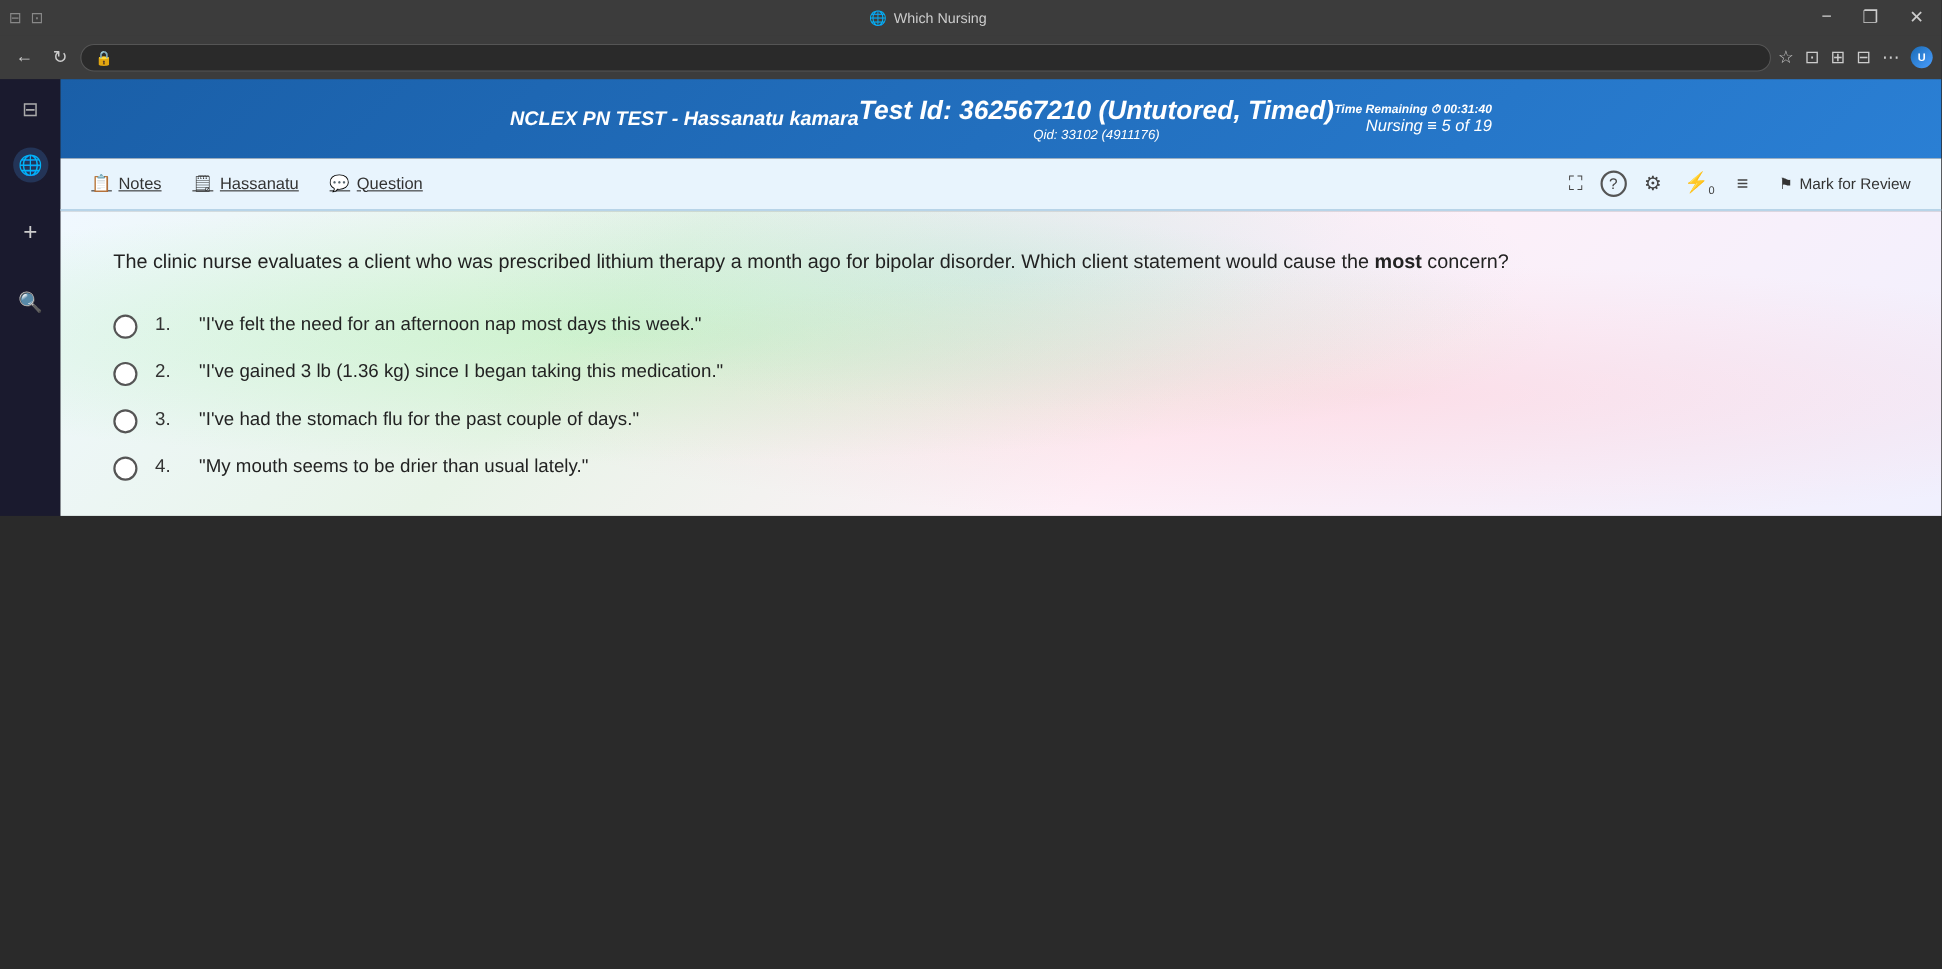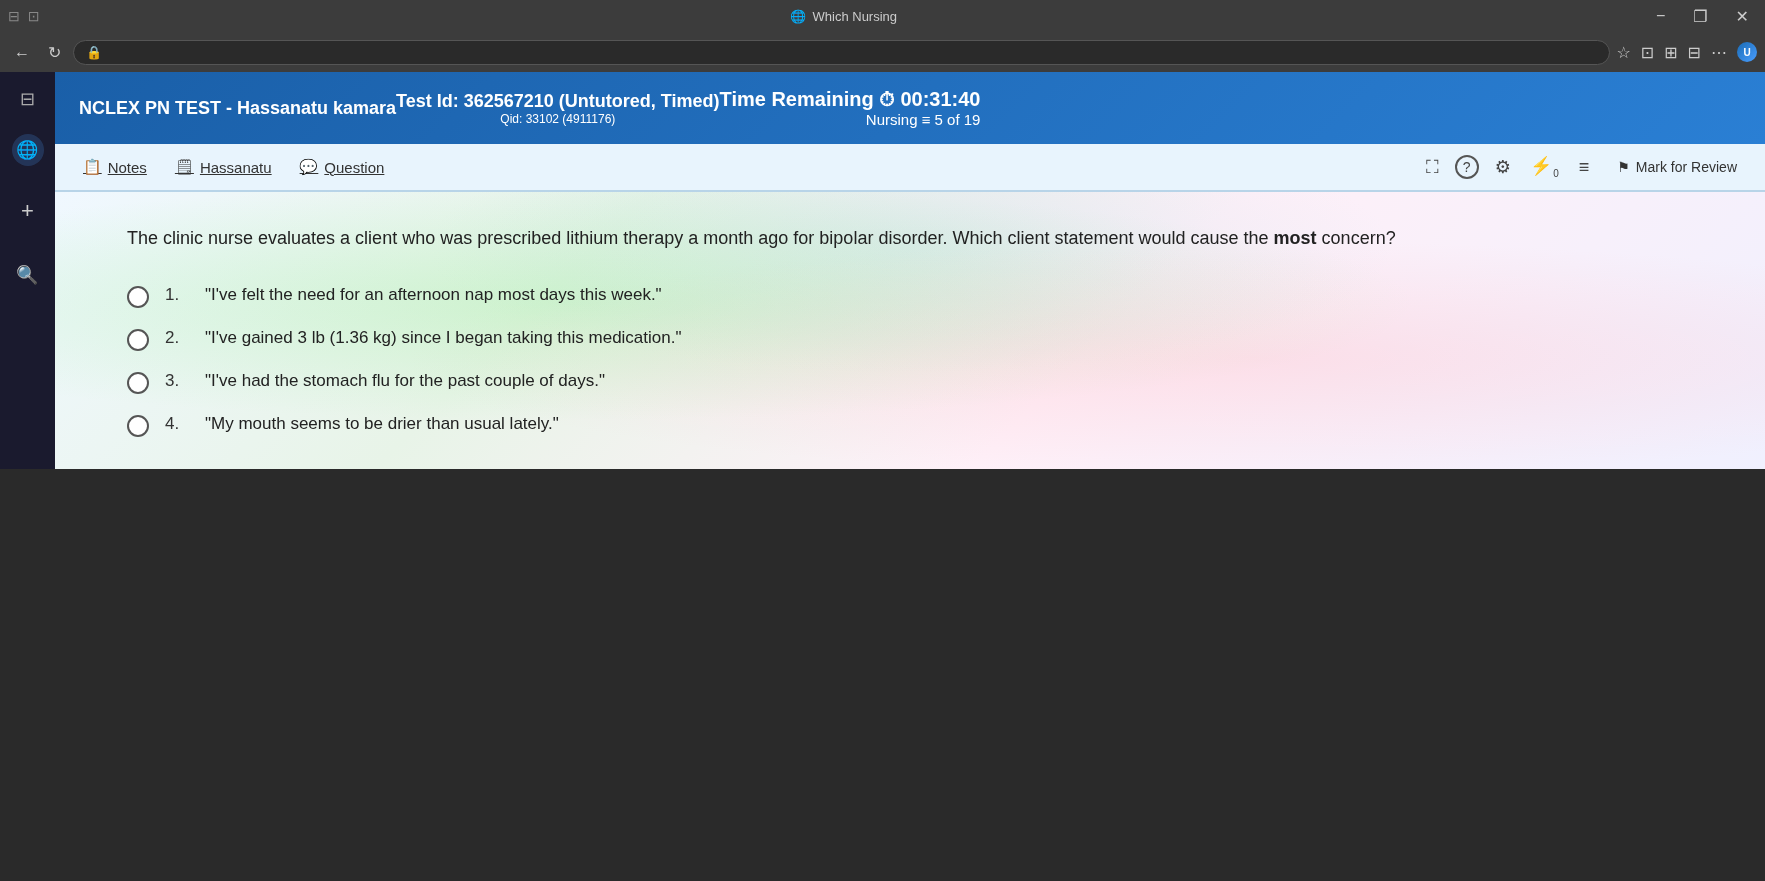--- a/index.html
+++ b/index.html
@@ -79,30 +79,31 @@
     .content-area {
       flex: 1;
       display: flex;
       flex-direction: column;
     }
     .test-header {
       background: linear-gradient(135deg, #1a5fa8, #2a7fd4);
       color: white;
       display: flex;
       align-items: center;
-      justify-content: flex-start;
+      justify-content: center;
       padding: 6px 24px;
       min-height: 72px;
+      font-style: italic;
     }
     .test-header-left { font-size: 18px; font-weight: bold; }
     .test-header-center { text-align: center; }
-    .test-header-center .test-id { font-size: 18px; font-weight: bold; }
+    .test-header-center .test-id { font-size: 24px; font-weight: bold; }
     .test-header-center .qid { font-size: 12px; }
     .test-header-right { text-align: right; font-size: 15px; }
-    .test-header-right .time { font-size: 20px; font-weight: bold; }
+    .test-header-right .time { font-size: 11px; font-weight: bold; }
     .test-header-right .question { font-size: 15px; }
 
     
     .toolbar {
       background: #e8f4fd;
       border-bottom: 2px solid #b8d4e8;
       display: flex;
       align-items: center;
       justify-content: space-between;
       padding: 0 16px;
@@ -134,21 +135,21 @@
       border: none;
       color: #333;
       font-size: 14px;
       cursor: pointer;
       font-weight: 500;
     }
 
     
     .question-area {
       flex: 1;
-      padding: 32px 72px;
+      padding: 32px 48px;
       background: linear-gradient(135deg, #f0f8ff 0%, #e8f4e8 30%, #fef0f8 60%, #f0f0fe 100%);
       position: relative;
       overflow: hidden;
     }
     
     .question-area::before {
       content: '';
       position: absolute;
       top: 0; left: 0; right: 0; bottom: 0;
       background: 

